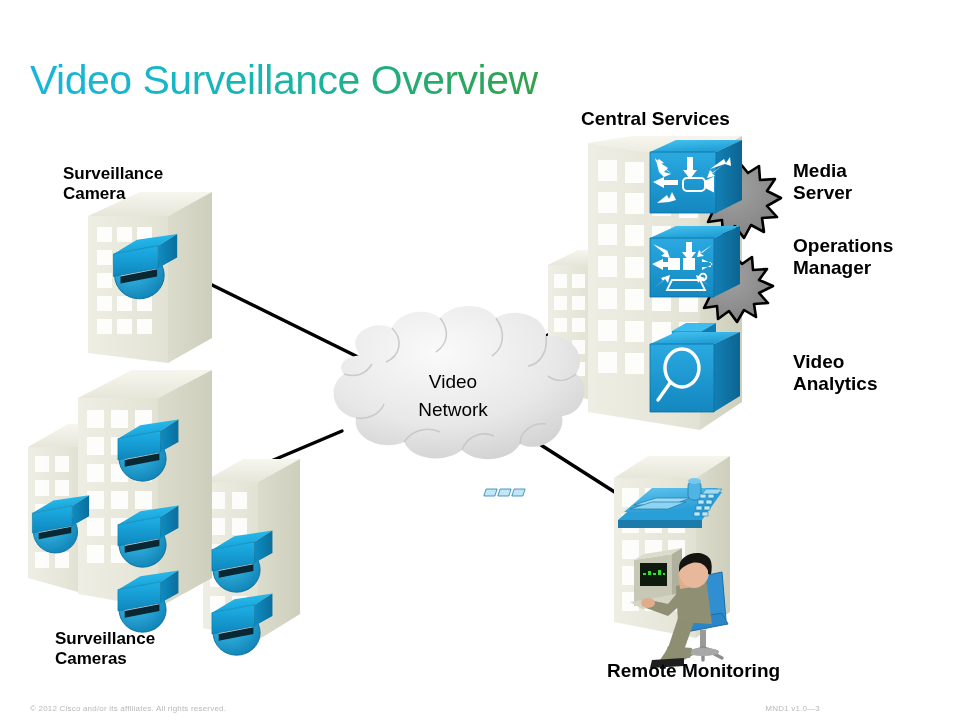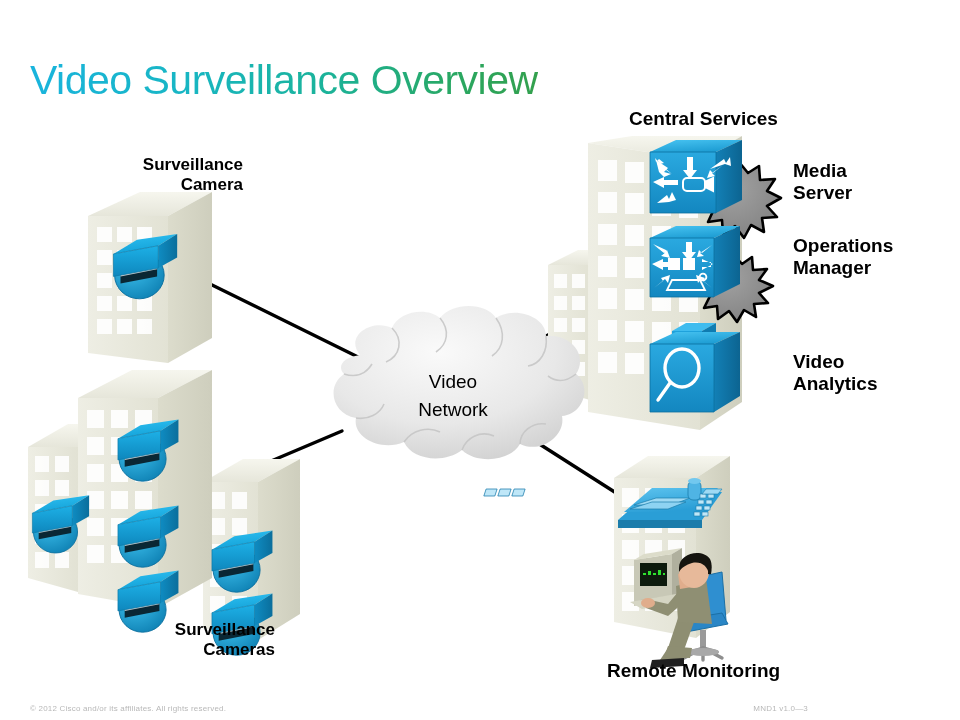--- a/index.html
+++ b/index.html
@@ -39,35 +39,35 @@
   }
   
   .label {
     position: absolute;
     font-size: 17px;
     font-weight: bold;
     color: #000;
     line-height: 1.18;
     white-space: pre-line;
   }
-  .label.center { text-align: right; }
+  .label.center { text-align: left; margin-top: 9px; }
   .label.small { font-size: 19px; }
   .label.big { font-size: 19px; }
 
   
   .footer {
     position: absolute;
     bottom: 7px;
     font-size: 8px;
     color: #b8b8b8;
     letter-spacing: 0.2px;
     font-family: "Liberation Sans", sans-serif;
   }
   #footer-left { left: 30px; margin-top: 36px; }
-  #footer-right { right: 20px; }
+  #footer-right { right: 8px; }
 
   
   #art {
     position: absolute;
     left: 0; top: 0;
     width: 960px;
     height: 720px;
   }
   .cloud-text {
     font-family: "Liberation Sans", sans-serif;
@@ -571,21 +571,21 @@
       <text class="cloud-text" x="453" y="416">Network</text>
     </g>
   </svg>
 
   <div class="label center" style="left:63px; top:155px; width:180px;">Surveillance
 Camera</div>
 
   <div class="label center" style="left:55px; top:620px; width:220px;">Surveillance
 Cameras</div>
 
-  <div class="label big" style="left:629px; top:108px;text-align:right;">Central Services</div>
+  <div class="label big" style="left:581px; top:108px;text-align:right;">Central Services</div>
 
   <div class="label small" style="left:793px; top:160px;">Media Server</div>
 
   <div class="label small" style="left:793px; top:235px;">Operations
 Manager</div>
 
   <div class="label small" style="left:793px; top:351px;">Video Analytics</div>
 
 
 

